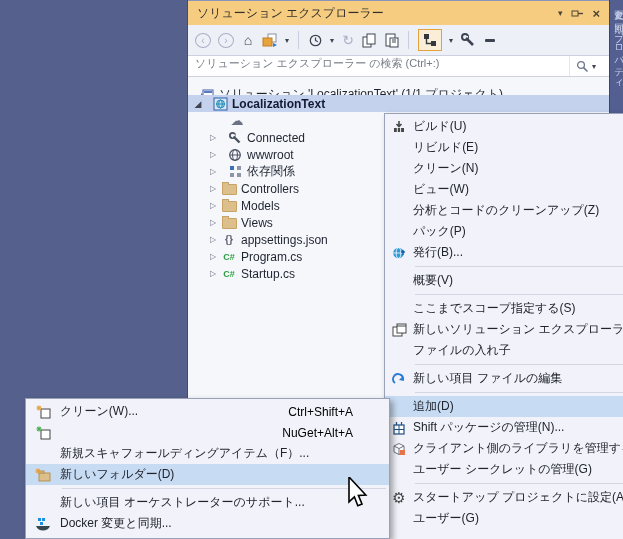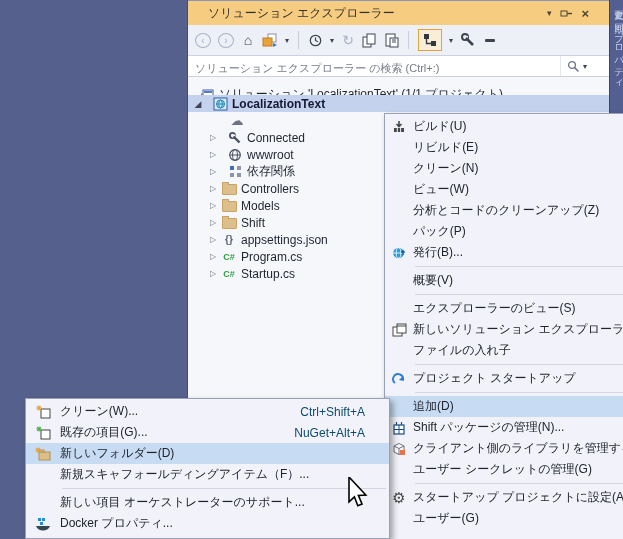--- a/index.html
+++ b/index.html
@@ -5,35 +5,35 @@
   html,body{margin:0;padding:0}
   body{width:623px;height:539px;position:relative;overflow:hidden;background:#55618C;
        font-family:"Liberation Sans","DejaVu Sans",sans-serif;color:#1E2430;}
   svg{display:block}
   
   .side-strip{position:absolute;left:609px;top:0;width:14px;height:539px;background:#525F90;border-left:1px solid #39466F}
   .side-tab{writing-mode:vertical-rl;font-size:9.5px;color:#C7D0EA;letter-spacing:1px;margin:2px 0 0 2px;white-space:nowrap}
   .side-tab+.side-tab{margin-top:8px}
   
   .panel{position:absolute;left:187px;top:0;width:422px;height:539px;background:#F6F7FB;border-left:1px solid #3E4C7E;box-sizing:border-box}
-  .titlebar{height:25px;background:#F6CD80;border-top:1px solid #8C93B8;display:flex;align-items:center;padding:0 20px;font-size:12px;color:#33302A;box-sizing:border-box}
+  .titlebar{height:25px;background:#F6CD80;border-top:1px solid #8C93B8;display:flex;align-items:center;padding:0 9px;font-size:12px;color:#33302A;box-sizing:border-box}
   .tb-btns{margin-left:auto;display:flex;align-items:center;gap:9px;color:#4D4533}
   .tb-caret{font-size:9px}
   .tb-close{font-size:13px;font-weight:bold}
   
   .toolbar{height:30px;background:#EEF0F8;display:flex;align-items:center;padding:0 7px;gap:7px}
   .tbi{height:18px;min-width:14px;display:flex;align-items:center;justify-content:center;font-size:14px;color:#3E4452}
   .dis{color:#AAAFC4}
   .circ{width:13px;height:13px;border:1px solid #AAAFC4;border-radius:50%;font-size:10px;line-height:11px;text-align:center}
   .tsep{width:1px;height:18px;background:#C9CDDD;margin:0 2px}
   .caret{font-size:8px;color:#3E4452}
   .sync-btn{border:1px solid #E2A33D;background:#FBEED8;height:20px;width:22px;display:flex;align-items:center;justify-content:center}
   .dash{width:10px;height:3px;background:#3E4452;border-radius:1px}
   
-  .searchbar{height:22px;background:#FFFFFF;border-top:1px solid #CCD0DF;border-bottom:1px solid #CCD0DF;display:flex;align-items:flex-end;padding:0 16px 0 7px;font-size:11px;color:#767B86;box-sizing:border-box}
+  .searchbar{height:22px;background:#FFFFFF;border-top:1px solid #CCD0DF;border-bottom:1px solid #CCD0DF;display:flex;align-items:flex-start;padding:0 7px 0 7px;font-size:11px;color:#767B86;box-sizing:border-box}
   .search-right{margin-left:auto;height:100%;display:flex;align-items:center;gap:3px;border-left:1px solid #E4E6EE;padding:0 6px}
   
   .tree{position:absolute;top:78px;left:0;right:0;bottom:0}
   .trow{position:absolute;left:0;right:0;height:17px;display:flex;align-items:center;font-size:12px;color:#1E2430}
   .trow.sel{background:#C5D2EE}
   .exp{width:12px;text-align:center;font-size:8px;color:#6F7689;flex:none}
   .exp.open{color:#3F4450;font-size:9px}
   .ticon{width:16px;height:16px;margin:0 4px 0 2px;display:flex;align-items:center;justify-content:center;flex:none;position:relative}
   .bold{font-weight:bold;color:#141A33}
   .glyph-cloud{font-size:13px;color:#6B7383}
@@ -45,21 +45,21 @@
   .menu{position:absolute;background:#F2F3FA;border:1px solid #99A1B8;box-shadow:3px 3px 6px rgba(0,0,0,.35);box-sizing:border-box;padding:2px 0}
   .cmenu{left:384px;top:113px;width:280px;height:480px;z-index:5}
   .smenu{left:25px;top:398px;width:365px;height:141px;z-index:6}
   .mi{height:21px;display:flex;align-items:center;font-size:12px;color:#20242E;white-space:nowrap;overflow:hidden}
   .mi.hl{background:#C7DBF2}
   .cmenu .mico{width:28px;display:flex;align-items:center;justify-content:center;flex:none}
   .smenu .mico{width:34px;display:flex;align-items:center;justify-content:center;flex:none}
   .msep{height:7px;position:relative}
   .cmenu .msep::after{content:"";position:absolute;left:30px;right:2px;top:3px;border-top:1px solid #D3D6E3}
   .smenu .msep::after{content:"";position:absolute;left:36px;right:3px;top:3px;border-top:1px solid #D3D6E3}
-  .mshort{margin-left:auto;margin-right:24px;color:#0c4a6e}
+  .mshort{margin-left:auto;margin-right:36px;color:#000000}
   .glyph-gear{font-size:15px;color:#474747;line-height:15px}
   .cursor{position:absolute;left:347px;top:477px;z-index:20}
 </style>
 </head>
 <body>
 
 <aside class="side-strip">
   <div class="side-tab">変更と同期</div>
   <div class="side-tab">プロパティ</div>
 </aside>
@@ -222,21 +222,21 @@
       <span class="ticon">
           <span class="i-folder"></span>
         </span>
       <span>Models</span>
     </div>
     <div class="trow" style="top:136px">
       <span class="exp" style="margin-left:19px">▷</span>
       <span class="ticon">
           <span class="i-folder"></span>
         </span>
-      <span>Shift</span>
+      <span>Views</span>
     </div>
     <div class="trow" style="top:153px">
       <span class="exp" style="margin-left:19px">▷</span>
       <span class="ticon glyph-json">{}</span>
       <span>appsettings.json</span>
     </div>
     <div class="trow" style="top:170px">
       <span class="exp" style="margin-left:19px">▷</span>
       <span class="ticon glyph-cs">C#</span>
       <span>Program.cs</span>
@@ -293,21 +293,21 @@
     <span>発行(B)...</span>
   </div>
   <div class="msep"></div>
   <div class="mi">
       <span class="mico"></span>
       <span>概要(V)</span>
     </div>
   <div class="msep"></div>
   <div class="mi">
       <span class="mico"></span>
-      <span>エクスプローラーのビュー(S)</span>
+      <span>ここまでスコープ指定する(S)</span>
     </div>
   <div class="mi">
     <span class="mico">
         <svg width="15" height="14">
           <rect x="1" y="4" width="9" height="9" fill="#FFFFFF" stroke="#474747"></rect>
           <rect x="5" y="1" width="9" height="9" fill="#FFFFFF" stroke="#474747"></rect>
           <line x1="5" y1="3" x2="14" y2="3" stroke="#474747"></line>
         </svg>
       </span>
     <span>新しいソリューション エクスプローラーのビュー(N)</span>
@@ -317,21 +317,21 @@
       <span>ファイルの入れ子</span>
     </div>
   <div class="msep"></div>
   <div class="mi">
     <span class="mico">
         <svg width="14" height="14">
           <path d="M3,11 A5,5 0 1 1 11,8" fill="none" stroke="#2B7CD3" stroke-width="1.8"></path>
           <path d="M11,4 l1,5 -5,-1 z" fill="#2B7CD3"></path>
         </svg>
       </span>
-    <span>プロジェクト スタートアップ</span>
+    <span>新しい項目 ファイルの編集</span>
   </div>
   <div class="msep"></div>
   <div class="mi hl">
       <span class="mico"></span>
       <span>追加(D)</span>
     </div>
   <div class="mi">
     <span class="mico">
         <svg width="14" height="14">
           <rect x="2" y="4" width="10" height="9" fill="#FFFFFF" stroke="#1C4E82" stroke-width="1.2"></rect>
@@ -391,57 +391,56 @@
         <svg width="15" height="14">
           <rect x="5" y="4" width="9" height="9" fill="#FFFFFF" stroke="#474747"></rect>
           <g stroke="#4CAF50" stroke-width="1.2">
             <line x1="0.5" y1="3" x2="5.5" y2="3"></line>
             <line x1="3" y1="0.5" x2="3" y2="5.5"></line>
             <line x1="1.2" y1="1.2" x2="4.8" y2="4.8"></line>
             <line x1="4.8" y1="1.2" x2="1.2" y2="4.8"></line>
           </g>
         </svg>
       </span>
-    <span>既存の項目(G)...</span>
     <span class="mshort">NuGet+Alt+A</span>
   </div>
+  <div class="mi">
+      <span class="mico"></span>
+      <span>新規スキャフォールディングアイテム（F）...</span>
+    </div>
   <div class="mi hl">
     <span class="mico">
         <svg width="16" height="14">
           <rect x="4" y="5" width="11" height="8" fill="#DCBE8A" stroke="#B59350"></rect>
           <rect x="4" y="3" width="5" height="2" fill="#DCBE8A" stroke="#B59350"></rect>
           <g stroke="#E8A33D" stroke-width="1.2">
             <line x1="0.5" y1="3" x2="5.5" y2="3"></line>
             <line x1="3" y1="0.5" x2="3" y2="5.5"></line>
             <line x1="1.2" y1="1.2" x2="4.8" y2="4.8"></line>
             <line x1="4.8" y1="1.2" x2="1.2" y2="4.8"></line>
           </g>
         </svg>
       </span>
     <span>新しいフォルダー(D)</span>
   </div>
-  <div class="mi">
-      <span class="mico"></span>
-      <span>新規スキャフォールディングアイテム（F）...</span>
-    </div>
   <div class="msep"></div>
   <div class="mi">
       <span class="mico"></span>
       <span>新しい項目 オーケストレーターのサポート...</span>
     </div>
   <div class="mi">
     <span class="mico">
         <svg width="16" height="14">
           <rect x="3" y="1" width="3" height="3" fill="#1D8FE1"></rect>
           <rect x="7" y="1" width="3" height="3" fill="#1D8FE1"></rect>
           <rect x="5" y="5" width="3" height="3" fill="#1D8FE1"></rect>
           <path d="M1,9 h14 c-1,3 -4,4.5 -7,4.5 c-3,0 -6,-1.5 -7,-4.5 z" fill="#37474F"></path>
         </svg>
       </span>
-    <span>Docker プロパティ...</span>
+    <span>Docker 変更と同期...</span>
   </div>
 </nav>
 
 <span class="cursor">
   <svg width="22" height="32" viewBox="0 0 11 16">
       <path d="M1,0 L1,12.4 L3.7,9.9 L5.4,14.4 L7.5,13.5 L5.7,9.2 L9.4,9 Z" fill="#FFFFFF" stroke="#000000" stroke-width="0.8"></path>
     </svg>
 </span>
 
 </body></html>

